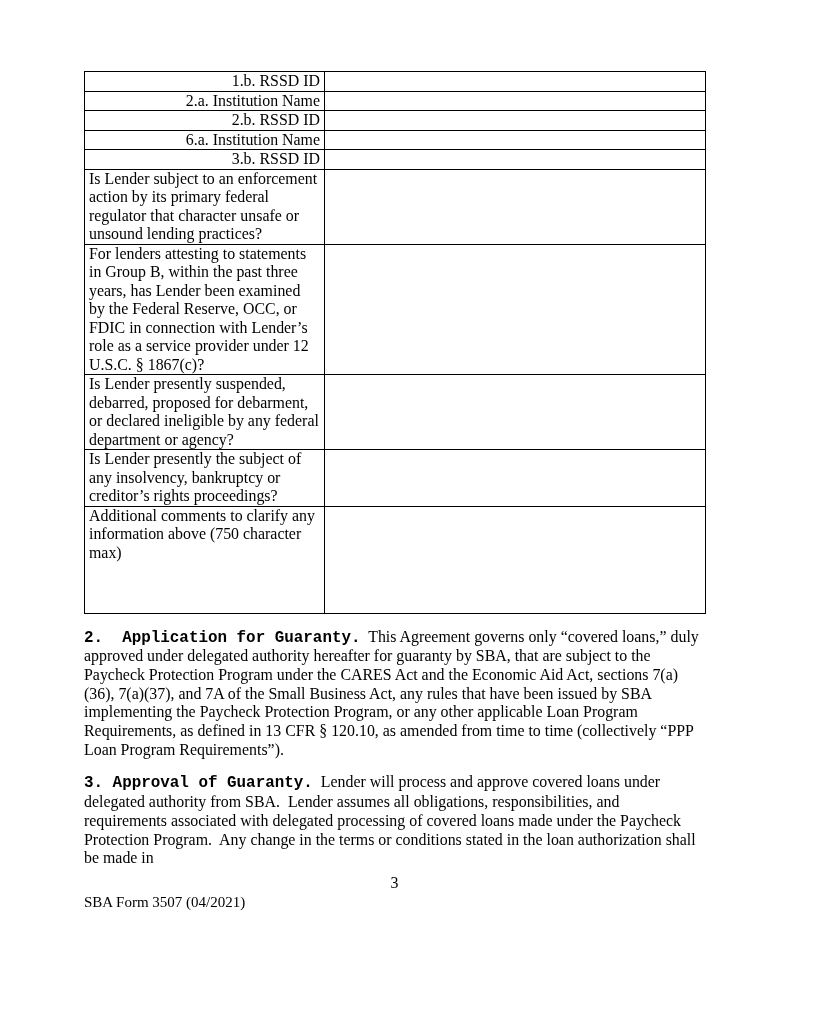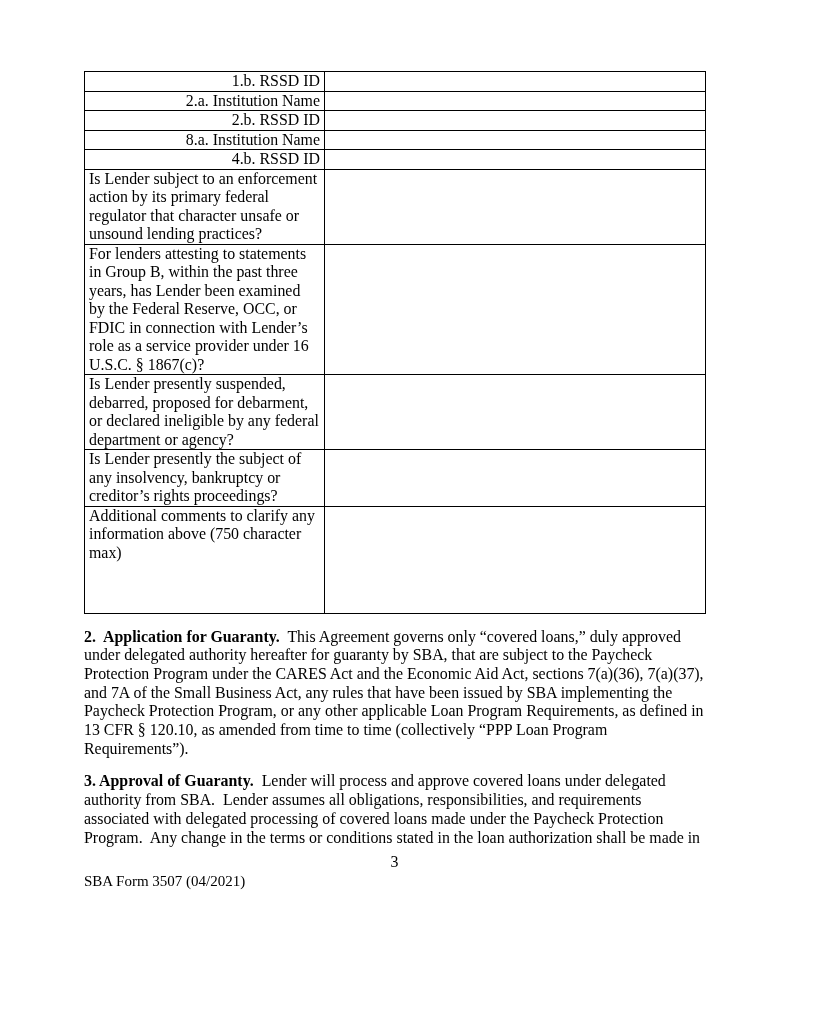--- a/index.html
+++ b/index.html
@@ -35,21 +35,21 @@
   td.q.right { text-align: right; }
   td.q { text-align: left; font-family: Liberation Serif, serif; }
   tr.comments td { height: 106px; margin-left: 36px; }
   .para {
     width: 622px;
     margin: 14px 0 0 84px;
     font-size: 15.9px;
     line-height: 18.7px;
     white-space: pre-wrap;
   }
-  .para b { font-weight: bold; }
+  .para b { font-weight: bold; font-family: Liberation Mono, monospace; }
   .page-num {
     width: 621px;
     margin: 6px 0 0 84px;
     text-align: center;
     font-size: 15.9px;
     line-height: 18.7px;
   }
   .form-id {
     margin: 0 0 0 84px;
     font-size: 15px;
@@ -73,33 +73,33 @@
       </tr>
       <tr class="short">
         <td class="q right">2.a. Institution Name</td>
         <td class="a"></td>
       </tr>
       <tr class="short">
         <td class="q right">2.b. RSSD ID</td>
         <td class="a"></td>
       </tr>
       <tr class="short">
-        <td class="q right">8.a. Institution Name</td>
+        <td class="q right">6.a. Institution Name</td>
         <td class="a"></td>
       </tr>
       <tr class="short">
-        <td class="q right">4.b. RSSD ID</td>
+        <td class="q right">3.b. RSSD ID</td>
         <td class="a"></td>
       </tr>
       <tr>
         <td class="q">Is Lender subject to an enforcement action by its primary federal regulator that character unsafe or unsound lending practices?</td>
         <td class="a"></td>
       </tr>
       <tr>
-        <td class="q">For lenders attesting to statements in Group B, within the past three years, has Lender been examined by the Federal Reserve, OCC, or FDIC in connection with Lender’s role as a service provider under 16 U.S.C. § 1867(c)?</td>
+        <td class="q">For lenders attesting to statements in Group B, within the past three years, has Lender been examined by the Federal Reserve, OCC, or FDIC in connection with Lender’s role as a service provider under 12 U.S.C. § 1867(c)?</td>
         <td class="a"></td>
       </tr>
       <tr>
         <td class="q">Is Lender presently suspended, debarred, proposed for debarment, or declared ineligible by any federal department or agency?</td>
         <td class="a"></td>
       </tr>
       <tr>
         <td class="q">Is Lender presently the subject of any insolvency, bankruptcy or creditor’s rights proceedings?</td>
         <td class="a"></td>
       </tr>

